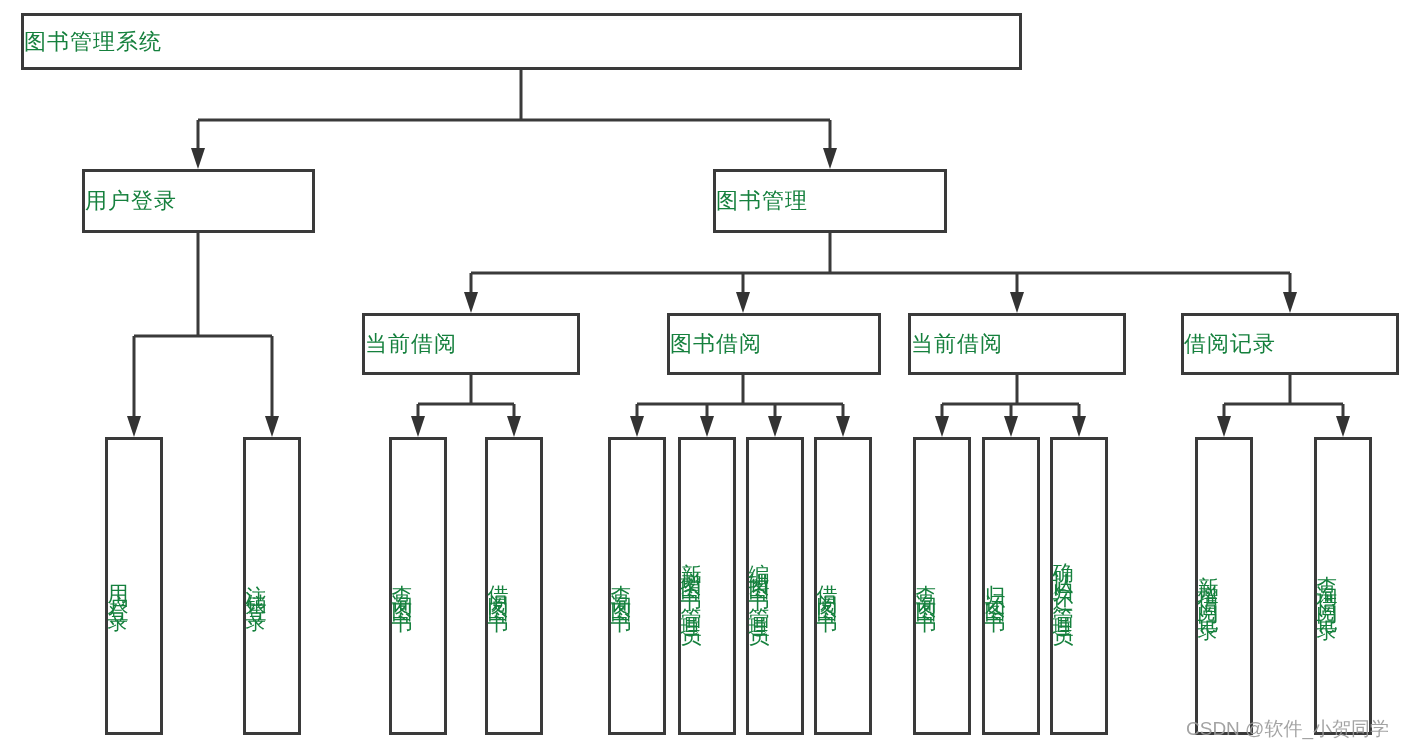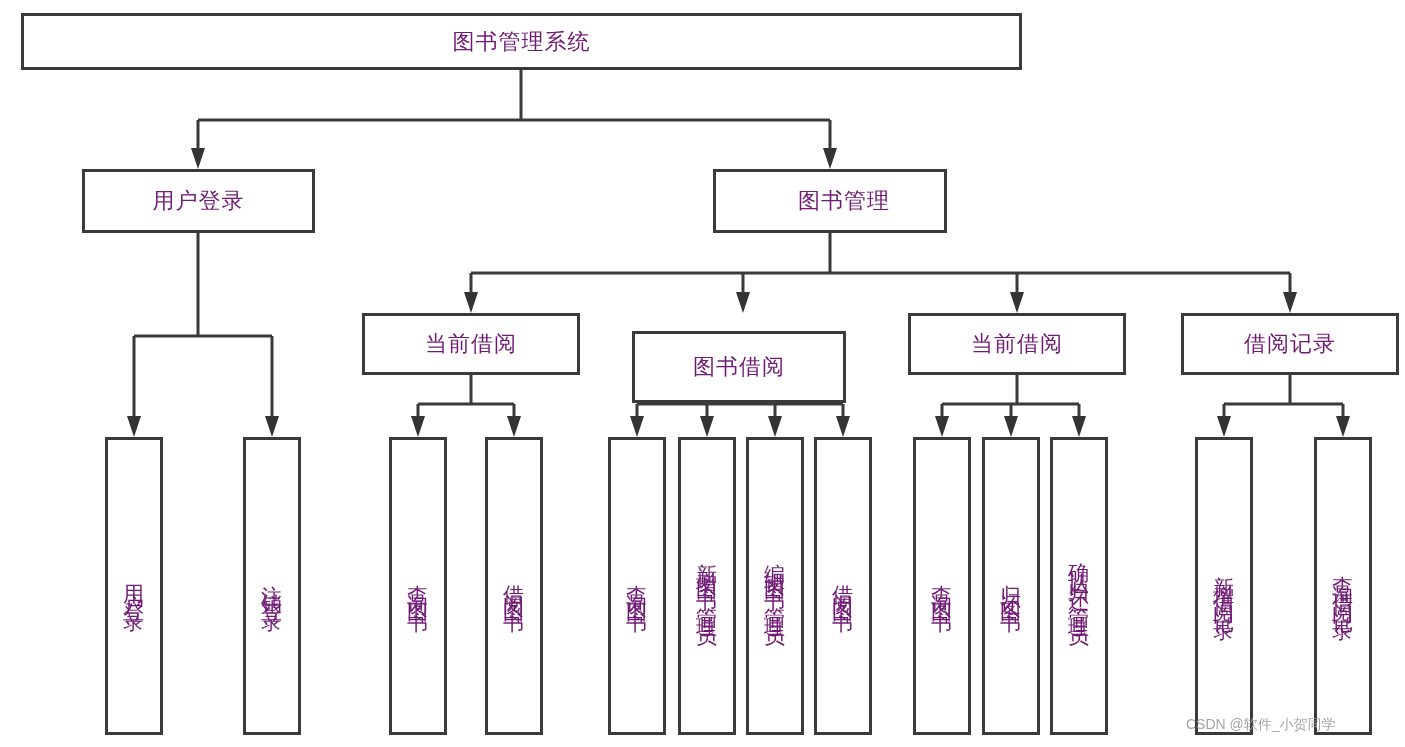--- a/index.html
+++ b/index.html
@@ -11,39 +11,38 @@
     overflow:hidden;
   }
   .connectors{position:absolute;left:0;top:0;z-index:1;}
   .node{
     position:absolute;
     box-sizing:border-box;
     background:#ffffff;
     border:3px solid #3a3a3a;
     display:flex;
     align-items:center;
-    justify-content:center;
     z-index:2;
-    color:#701a75;
+    color:#15803d;
   }
   .hnode{font-size:22px;letter-spacing:1px;}
   .vnode{width:58px;top:437px;height:298px;}
   .vnode .vlabel{
     writing-mode:vertical-rl;
     text-orientation:mixed;
     font-size:21px;
     letter-spacing:9px;
     line-height:1;
     white-space:nowrap;
   }
   .watermark{
     position:absolute;
     left:1186px;top:716px;
     z-index:3;
-    font-size:14px;
+    font-size:19px;
     color:#9a9a9a;
     opacity:0.9;
     white-space:nowrap;
   }
 </style>
 </head>
 <body>
 
 <div class="stage">
 
@@ -90,28 +89,28 @@
     </g>
   </svg>
 
   <div class="node hnode" style="left:21px;top:13px;width:1001px;height:57px;">
     <span>图书管理系统</span>
   </div>
 
   <div class="node hnode" style="left:82px;top:169px;width:233px;height:64px;">
     <span>用户登录</span>
   </div>
-  <div class="node hnode" style="left:713px;top:169px;width:234px;height:64px;padding-left:28px;">
+  <div class="node hnode" style="left:713px;top:169px;width:234px;height:64px;">
     <span>图书管理</span>
   </div>
 
   <div class="node hnode" style="left:362px;top:313px;width:218px;height:62px;">
     <span>当前借阅</span>
   </div>
-  <div class="node hnode" style="left:632px;top:313px;width:214px;height:72px;margin-top:18px;">
+  <div class="node hnode" style="left:667px;top:313px;width:214px;height:62px;">
     <span>图书借阅</span>
   </div>
   <div class="node hnode" style="left:1181px;top:313px;width:218px;height:62px;">
     <span>借阅记录</span>
   </div>
   <div class="node hnode" style="left:908px;top:313px;width:218px;height:62px;">
     <span>当前借阅</span>
   </div>
 
   <div class="node vnode" style="left:105px;">

